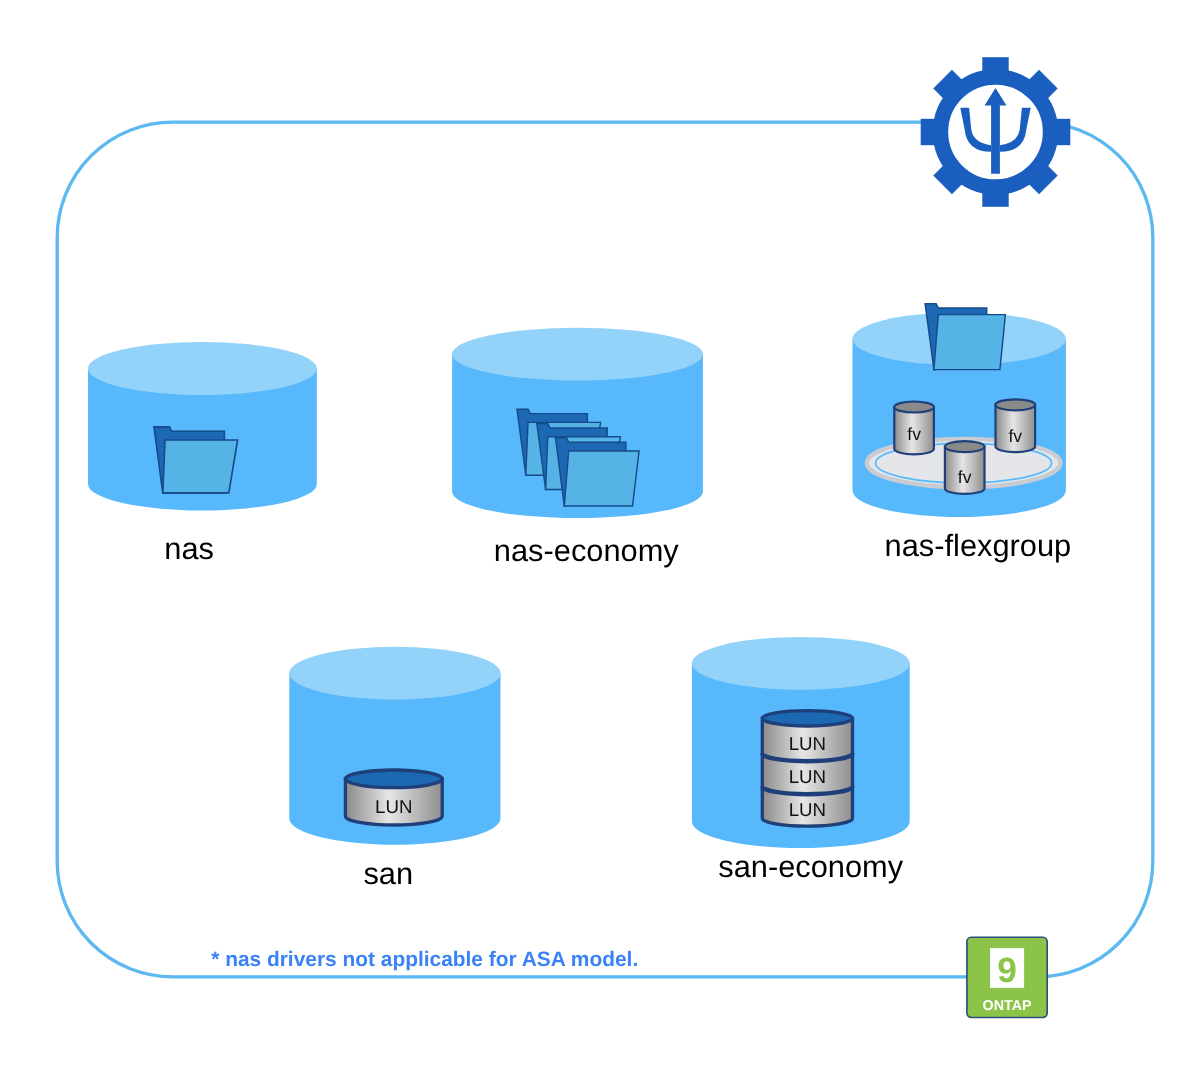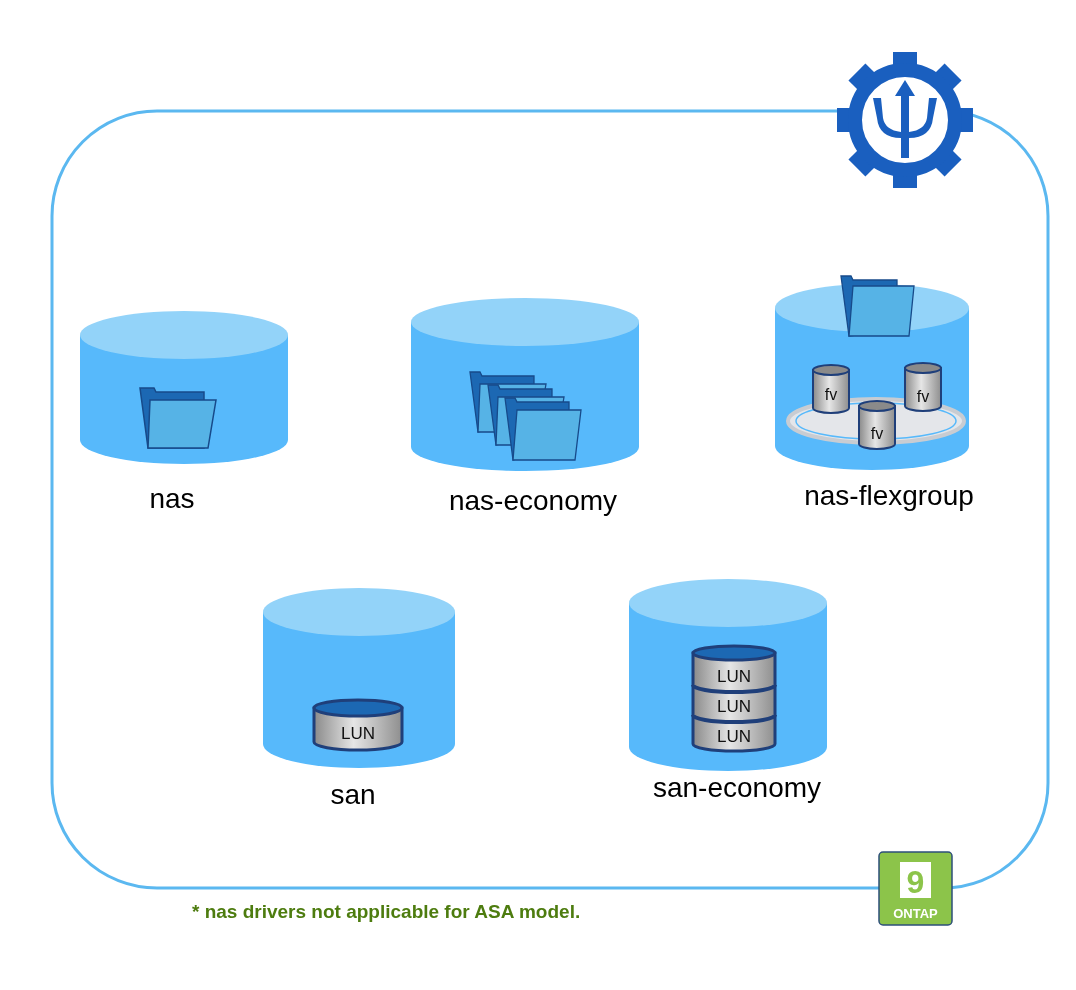--- a/index.html
+++ b/index.html
@@ -1,22 +1,22 @@
 <!DOCTYPE html>
 <html><head>
 <meta charset="utf-8">
 <style>
   html, body { margin: 0; padding: 0; background: #ffffff; }
   body { width: 1076px; height: 990px; position: relative; overflow: hidden;
          font-family: "Liberation Sans", sans-serif; }
   svg#diagram { position: absolute; left: 0; top: 0; }
   .lbl { font-family: "Liberation Sans", sans-serif; font-size: 28px; fill: #000; text-anchor: middle; }
   .small { font-family: "Liberation Sans", sans-serif; fill: #111; text-anchor: middle; }
-  .footnote { position: absolute; left: 192px; top: 901px; font-size: 19px; font-weight: bold;
-              color: #4d7c0f; font-family: "Liberation Sans", sans-serif; }
+  .footnote { position: absolute; left: 192px; top: 862px; font-size: 19px; font-weight: bold;
+              color: #3b82f6; font-family: "Liberation Sans", sans-serif; }
 </style>
 </head>
 <body>
 
 <svg id="diagram" width="1076" height="990" viewBox="0 0 1076 990">
   <defs>
     <linearGradient id="grayCyl" x1="0" x2="1" y1="0" y2="0">
       <stop offset="0" stop-color="#8a8a8a"></stop>
       <stop offset="0.45" stop-color="#e6e6e6"></stop>
       <stop offset="1" stop-color="#8e8e8e"></stop>

